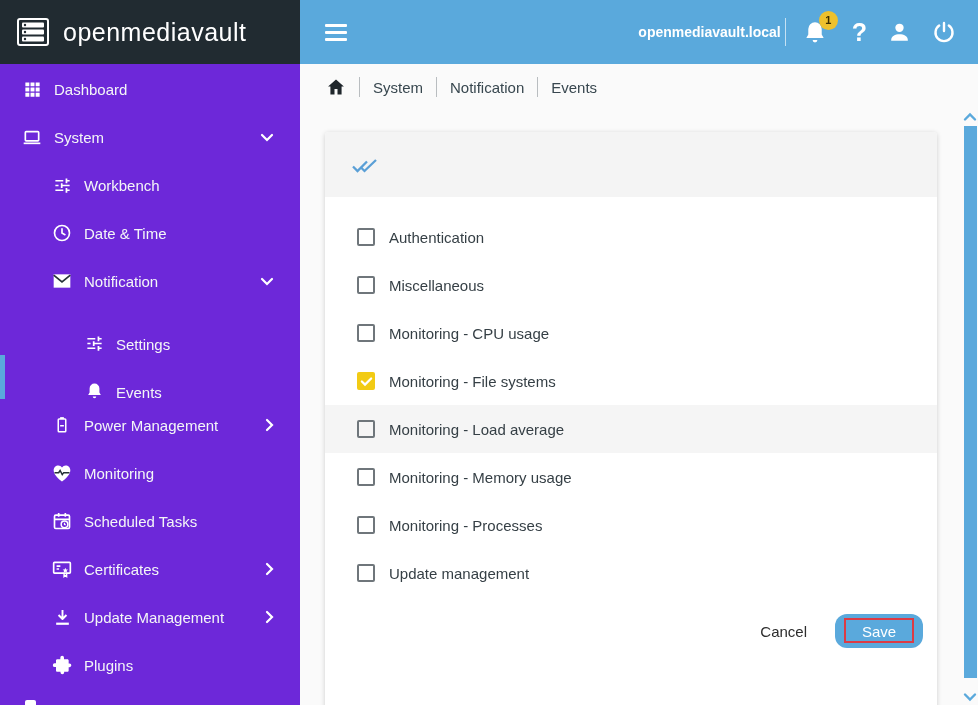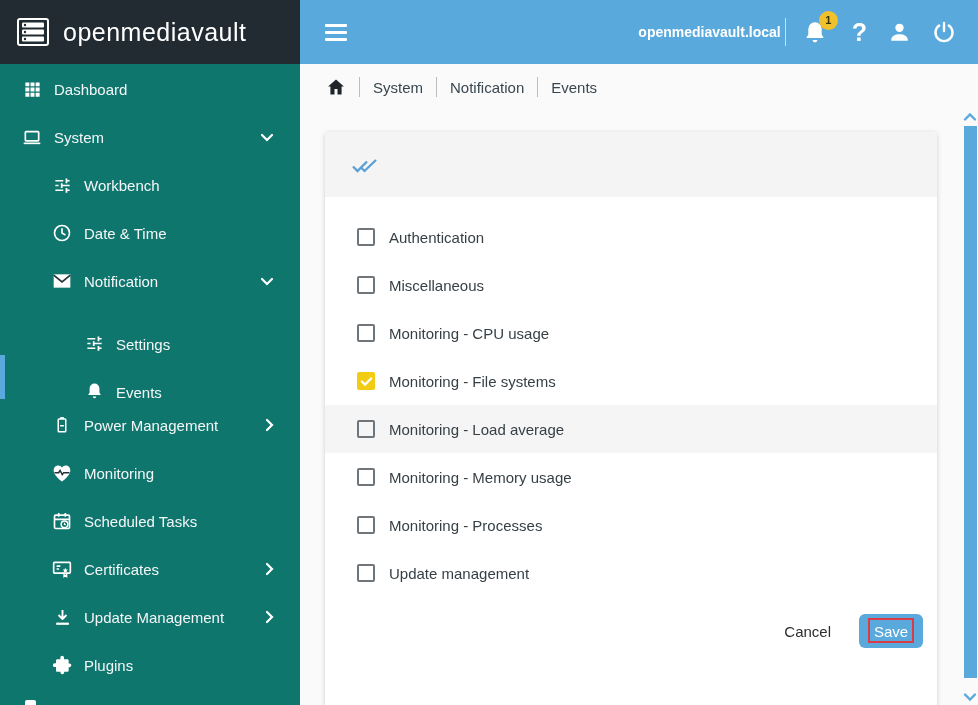--- a/index.html
+++ b/index.html
@@ -3,21 +3,21 @@
 <meta charset="utf-8">
 <style>
   * { margin:0; padding:0; box-sizing:border-box; }
   html,body { background:#e8e8e8; }
   .frame {
     position:relative; width:978px; height:705px; overflow:hidden;
     background:#fafafa; font-family:"Liberation Sans", sans-serif;
     -webkit-font-smoothing:antialiased;
   }
   
-  .sidebar { position:absolute; left:0; top:0; width:300px; height:705px; background:#0f766e; z-index:2; }
+  .sidebar { position:absolute; left:0; top:0; width:300px; height:705px; background:#6d28d9; z-index:2; }
   .logo { height:64px; display:flex; align-items:center; padding-left:16px; gap:13px; background:#212b31; }
   .logo-text { color:#fff; font-size:25px; font-weight:400; letter-spacing:.5px; }
   .nav { position:absolute; top:65px; left:0; right:0; }
   .nav-item { height:48px; display:flex; align-items:center; color:#f4f6f7; font-size:15px; position:relative; cursor:pointer; }
   .lvl1 { padding-left:22px; } .lvl2 { padding-left:52px; } .lvl3 { padding-left:84px;align-items:flex-end; }
   .nav-icon { width:20px; height:20px; margin-right:12px; flex:none; display:flex; align-items:center; justify-content:center; }
   .chev { position:absolute; right:26px; display:flex; }
   .active-indicator { position:absolute; left:0; top:2px; bottom:2px; width:5px; background:#5aa9dc; }
   .partial-icon { position:absolute; left:25px; top:700px; width:11px; height:5px; background:#fff; border-radius:2px 2px 0 0; }
   
@@ -46,21 +46,21 @@
   .opt-row.highlight { background:#f5f5f5; }
   .cbx { width:18px; height:18px; border:2px solid #6f767b; border-radius:2px; margin-right:14px; flex:none;
          display:flex; align-items:center; justify-content:center; }
   .cbx svg { display:none; }
   .cbx.checked { background:#f2cb14; border-color:#f2cb14; }
   .cbx.checked svg { display:block; }
   
   .actions { display:flex; justify-content:flex-end; align-items:center; padding:17px 14px 0 14px; gap:16px; }
   .btn-cancel { font-size:15px; color:#2d2d2d; padding:6px 12px; cursor:pointer; background:none; border:none;
                 font-family:"Liberation Sans", sans-serif; }
-  .btn-save { position:relative; width:64px; height:34px; background:#5aa9dc; color:#fff; border:none; border-radius:6px;
+  .btn-save { position:relative; width:88px; height:34px; background:#5aa9dc; color:#fff; border:none; border-radius:12px;
               font-size:15px; cursor:pointer; display:flex; align-items:center; justify-content:center;
               font-family:"Liberation Sans", sans-serif; }
   .annotation { position:absolute; left:9px; right:9px; top:4px; bottom:5px; border:2px solid #dc3b45; pointer-events:none; }
   
   .scroll-zone { position:absolute; right:0; top:64px; bottom:0; width:16px; background:#fafafa; z-index:3; }
   .scroll-up { position:absolute; top:44px; left:1px; }
   .scroll-thumb { position:absolute; top:62px; right:1px; width:13px; height:552px; background:#5aa9dc; cursor:pointer; }
   .scroll-down { position:absolute; top:624px; left:1px; }
 </style>
 </head>

